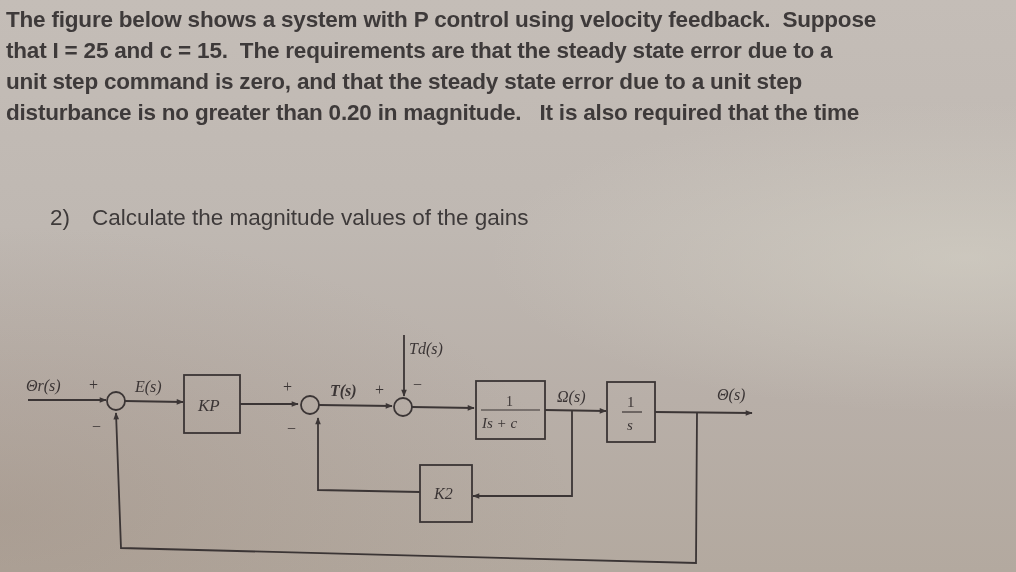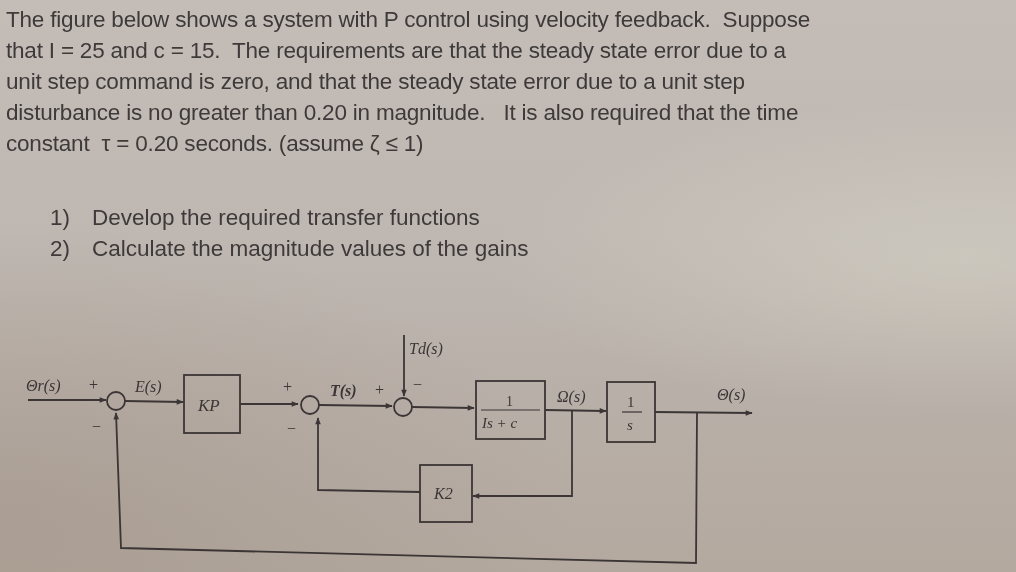--- a/index.html
+++ b/index.html
@@ -9,21 +9,21 @@
     font-family: "Liberation Sans", sans-serif;
     color: #3e3a3a;
   }
   .shade {
     position: absolute; inset: 0; pointer-events: none;
     background: radial-gradient(ellipse at 95% 45%, rgba(215,212,200,0.55) 0%, rgba(215,212,200,0) 35%),
                 radial-gradient(ellipse at 0% 90%, rgba(140,120,105,0.25) 0%, rgba(140,120,105,0) 40%);
   }
   .para {
     position: absolute; left: 6px; top: 4px; width: 1010px;
-    font-size: 22.5px; line-height: 31px; letter-spacing: -0.2px;
+    font-size: 22.5px; line-height: 31px; letter-spacing: -0.2px; font-weight: bold;
   }
   .para .line { display: block; white-space: pre; }
   .list {
     position: absolute; left: 50px; top: 202px;
     font-size: 22.5px; line-height: 31px;
   }
   .list .item { display: block; white-space: pre; }
   .list .num { display: inline-block; width: 42px; }
   svg.diagram { position: absolute; left: 0; top: 0; }
   .dlabel { font-family: "Liberation Serif", serif; font-style: italic; fill: #3b3535; }
@@ -32,25 +32,23 @@
 </head>
 <body>
 
 <div class="shade"></div>
 
 <div class="para">
   <span class="line">The figure below shows a system with P control using velocity feedback.  Suppose</span>
   <span class="line">that I = 25 and c = 15.  The requirements are that the steady state error due to a</span>
   <span class="line">unit step command is zero, and that the steady state error due to a unit step</span>
   <span class="line">disturbance is no greater than 0.20 in magnitude.   It is also required that the time</span>
-  <span class="line">constant  τ = 0.20 seconds. (assume ζ ≤ 1)</span>
 </div>
 
 <div class="list">
-  <span class="item"><span class="num">1)</span><span>Develop the required transfer functions</span></span>
   <span class="item"><span class="num">2)</span><span>Calculate the magnitude values of the gains</span></span>
 </div>
 
 <svg class="diagram" width="1016" height="572" viewBox="0 0 1016 572">
   <defs>
     <marker id="arr" viewBox="0 0 10 10" refX="9" refY="5" markerWidth="9" markerHeight="7" orient="auto-start-reverse" markerUnits="userSpaceOnUse">
       <path d="M0,1 L10,5 L0,9 z" fill="#3b3535"></path>
     </marker>
   </defs>
   <g stroke="#3b3535" stroke-width="1.8" fill="none">

